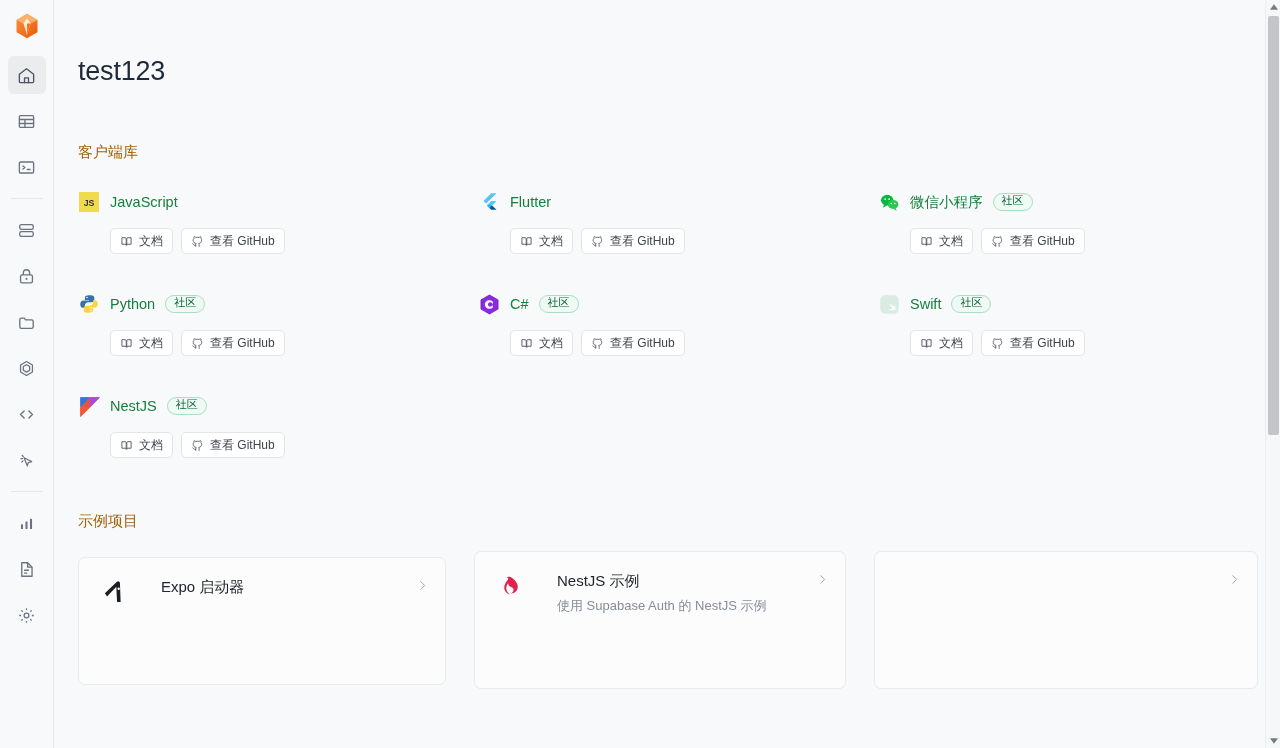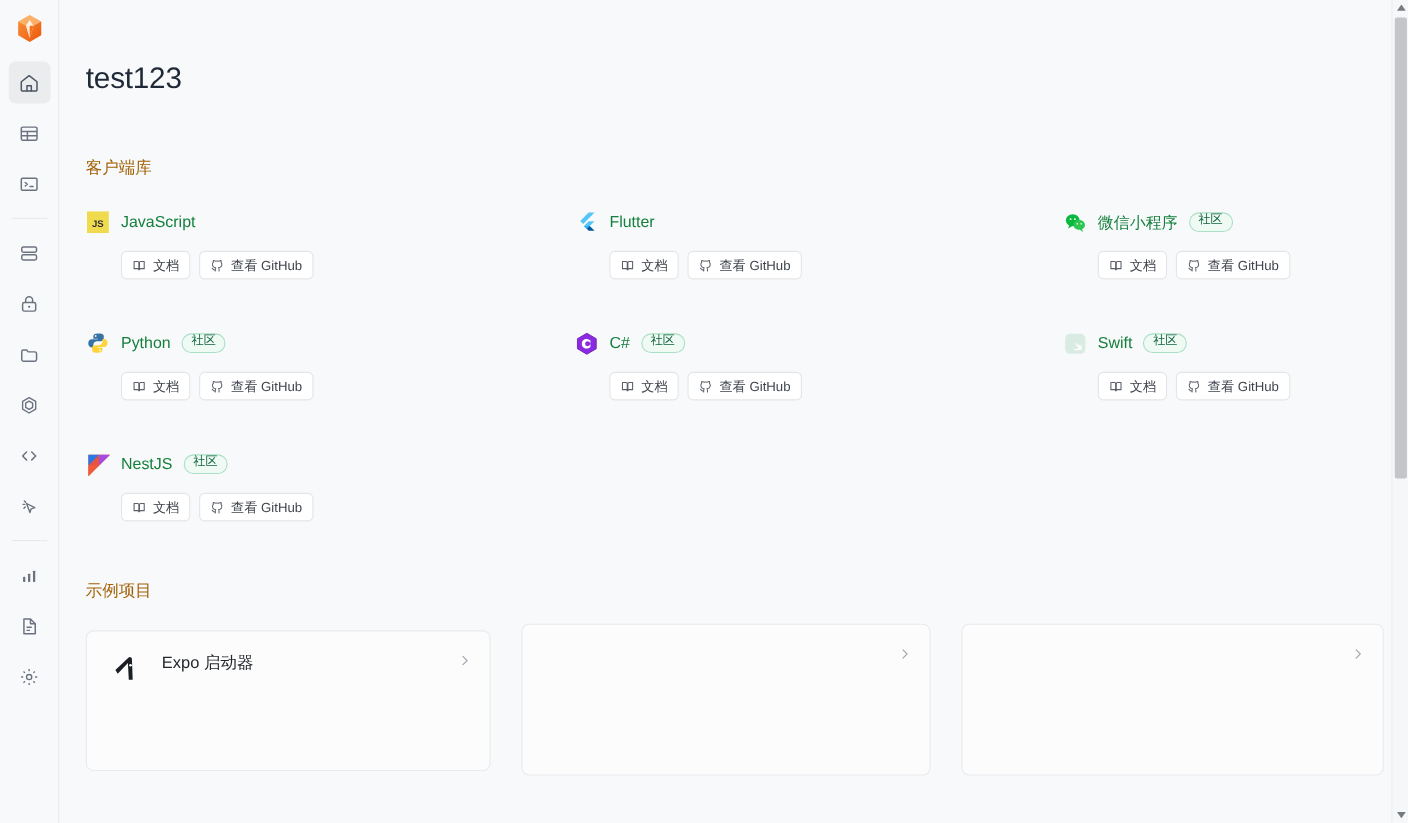--- a/index.html
+++ b/index.html
@@ -95,21 +95,20 @@
     margin-bottom: 26px;
   }
 
   
   .lib-grid {
     display: grid;
     grid-template-columns: repeat(3, 400px);
     row-gap: 36px;
     column-gap: 0;
     margin-bottom: 54px;
-    gap: 44px;
   }
 
   .lib-item { width: 400px; }
 
   .lib-head {
     display: flex;
     align-items: center;
     gap: 10px;
     height: 28px;
     margin-bottom: 12px;
@@ -179,21 +178,21 @@
     height: 128px;
     padding: 18px 16px 0 22px;
     position: relative;
     cursor: pointer;
   }
   .proj-card.tall { height: 138px; margin-top: -6px; }
 
   .proj-row {
     display: flex;
     align-items: flex-start;
-    gap: 18px;
+    gap: 32px;
   }
 
   .proj-icon {
     width: 28px;
     height: 28px;
     flex-shrink: 0;
     display: flex;
     align-items: center;
     justify-content: center;
     margin-top: 2px;
@@ -642,20 +641,32 @@
             </div>
           </div>
           <span class="chevron">
             <svg width="13" height="13" viewBox="0 0 24 24" fill="none" stroke="currentColor" stroke-width="1.8" stroke-linecap="round" stroke-linejoin="round">
                 <path d="M9 5l7 7-7 7"></path>
               </svg>
           </span>
         </div>
 
         <div class="proj-card tall">
+          <div class="proj-row">
+            <span class="proj-icon">
+              <svg width="26" height="26" viewBox="0 0 32 32">
+                <path d="M12.5 4.5c-.9 0-1.7.3-2.3.9.4-.1.8 0 1.1.2.6.3 1 .9 1 1.7 0 .6-.3 1-.7 1.6-2.6 3.5-3.9 6.2-3.9 9 0 4.3 2.9 7.6 7.3 8.5-3.3-1.8-4.8-4.4-4.8-7.6 0-2.4.9-4.4 2.4-6.6-.2 2.4 1 4.2 3.3 5.1 1.3.5 2 .9 2.5 1.5.5.6.7 1.3.7 2.2 0 1.9-1.3 3.5-3.1 4.1 4.8-.3 8.3-3.6 8.3-8 0-3-1.5-5.8-4.3-8.7-1.9-2-4-3.9-6-3.9z" fill="#e0234e"></path>
+                <circle cx="11.3" cy="7.1" r="1.3" fill="#ffffff"></circle>
+              </svg>
+            </span>
+            <div>
+              <div class="proj-title">NestJS 示例</div>
+              <div class="proj-desc">使用 Supabase Auth 的 NestJS 示例</div>
+            </div>
+          </div>
           <span class="chevron">
             <svg width="13" height="13" viewBox="0 0 24 24" fill="none" stroke="currentColor" stroke-width="1.8" stroke-linecap="round" stroke-linejoin="round">
                 <path d="M9 5l7 7-7 7"></path>
               </svg>
           </span>
         </div>
 
         <div class="proj-card tall">
           <span class="chevron">
             <svg width="13" height="13" viewBox="0 0 24 24" fill="none" stroke="currentColor" stroke-width="1.8" stroke-linecap="round" stroke-linejoin="round">

